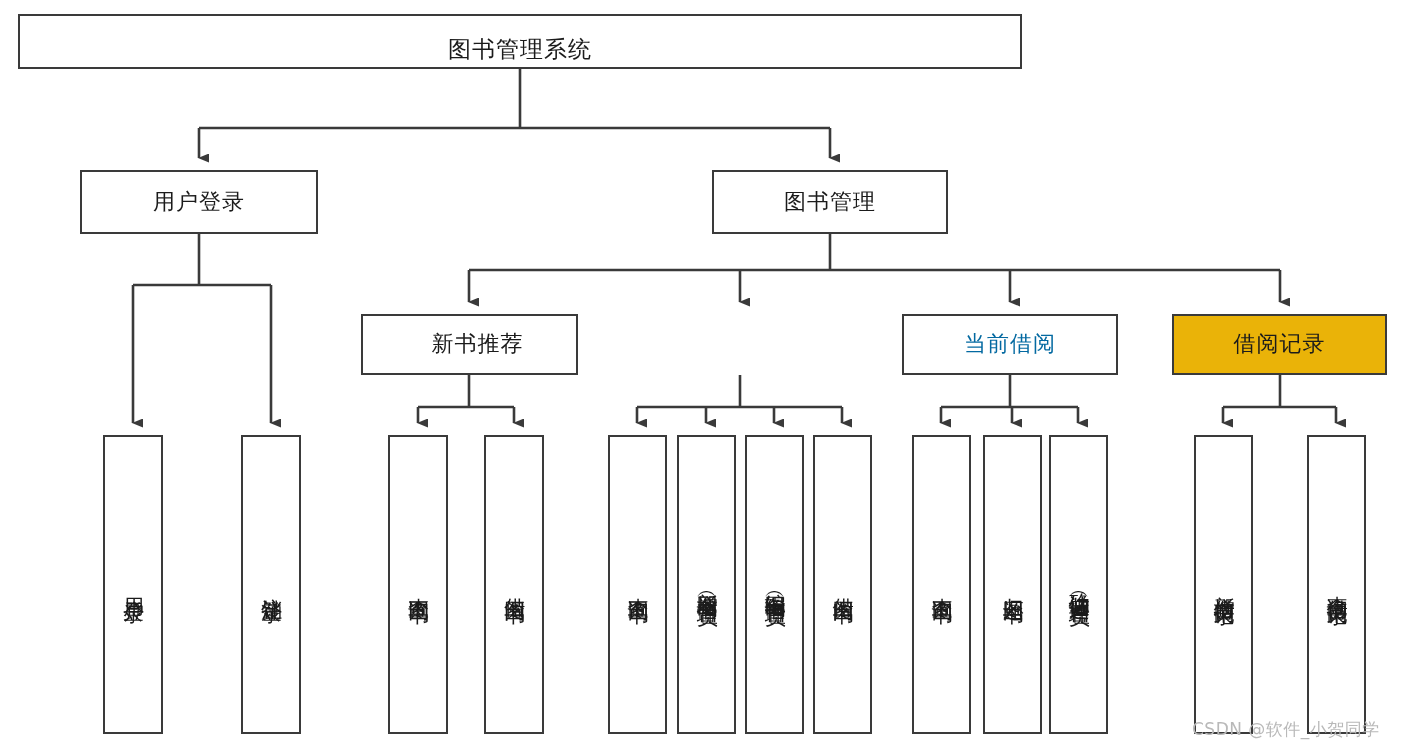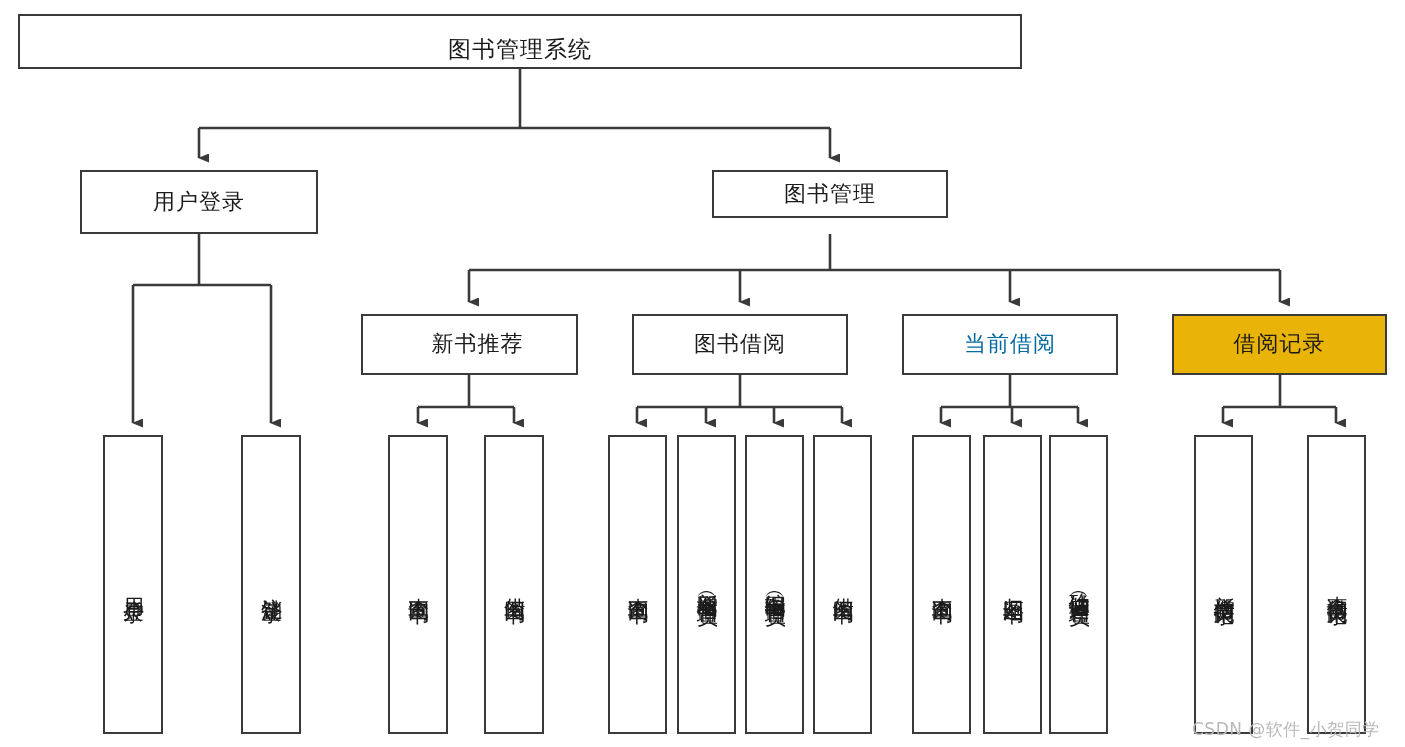--- a/index.html
+++ b/index.html
@@ -123,29 +123,26 @@
     </g>
   </svg>
 
   <div class="node node-h node-root" style="left: 18px; top: 14px; width: 1004px; height: 55px; border-color: rgb(58, 58, 58); background: rgb(255, 255, 255); color: rgb(27, 27, 27);">
     <span class="node-label">图书管理系统</span>
   </div>
 
   <div class="node node-h" style="left: 80px; top: 170px; width: 238px; height: 64px; border-color: rgb(58, 58, 58); background: rgb(255, 255, 255); color: rgb(27, 27, 27);">
     <span class="node-label">用户登录</span>
   </div>
-  <div class="node node-h" style="left: 712px; top: 170px; width: 236px; height: 48px; border-color: rgb(58, 58, 58); background: rgb(255, 255, 255); color: rgb(27, 27, 27); justify-content: center;">
+  <div class="node node-h" style="left: 712px; top: 170px; width: 236px; height: 64px; border-color: rgb(58, 58, 58); background: rgb(255, 255, 255); color: rgb(27, 27, 27); justify-content: center;">
     <span class="node-label">图书管理</span>
   </div>
 
   <div class="node node-h" style="left: 361px; top: 314px; width: 217px; height: 61px; border-color: rgb(58, 58, 58); background: rgb(255, 255, 255); color: rgb(27, 27, 27); padding-left: 16px;">
     <span class="node-label">新书推荐</span>
-  </div>
-  <div class="node node-h" style="left: 632px; top: 314px; width: 216px; height: 61px; border-color: rgb(58, 58, 58); background: rgb(255, 255, 255); color: rgb(27, 27, 27);">
-    <span class="node-label">图书借阅</span>
   </div>
   <div class="node node-h" style="left: 902px; top: 314px; width: 216px; height: 61px; border-color: rgb(58, 58, 58); background: rgb(255, 255, 255); color: #0369a1;">
     <span class="node-label">当前借阅</span>
   </div>
   <div class="node node-h" style="left: 1172px; top: 314px; width: 215px; height: 61px; border-color: rgb(58, 58, 58); background: #eab308; color: rgb(27, 27, 27);">
     <span class="node-label">借阅记录</span>
   </div>
 
   <div class="node node-v" style="left: 103px; top: 435px; width: 60px; height: 299px; border-color: rgb(58, 58, 58); background: rgb(255, 255, 255); color: rgb(27, 27, 27);">
     <span class="node-label">用户登录</span>

